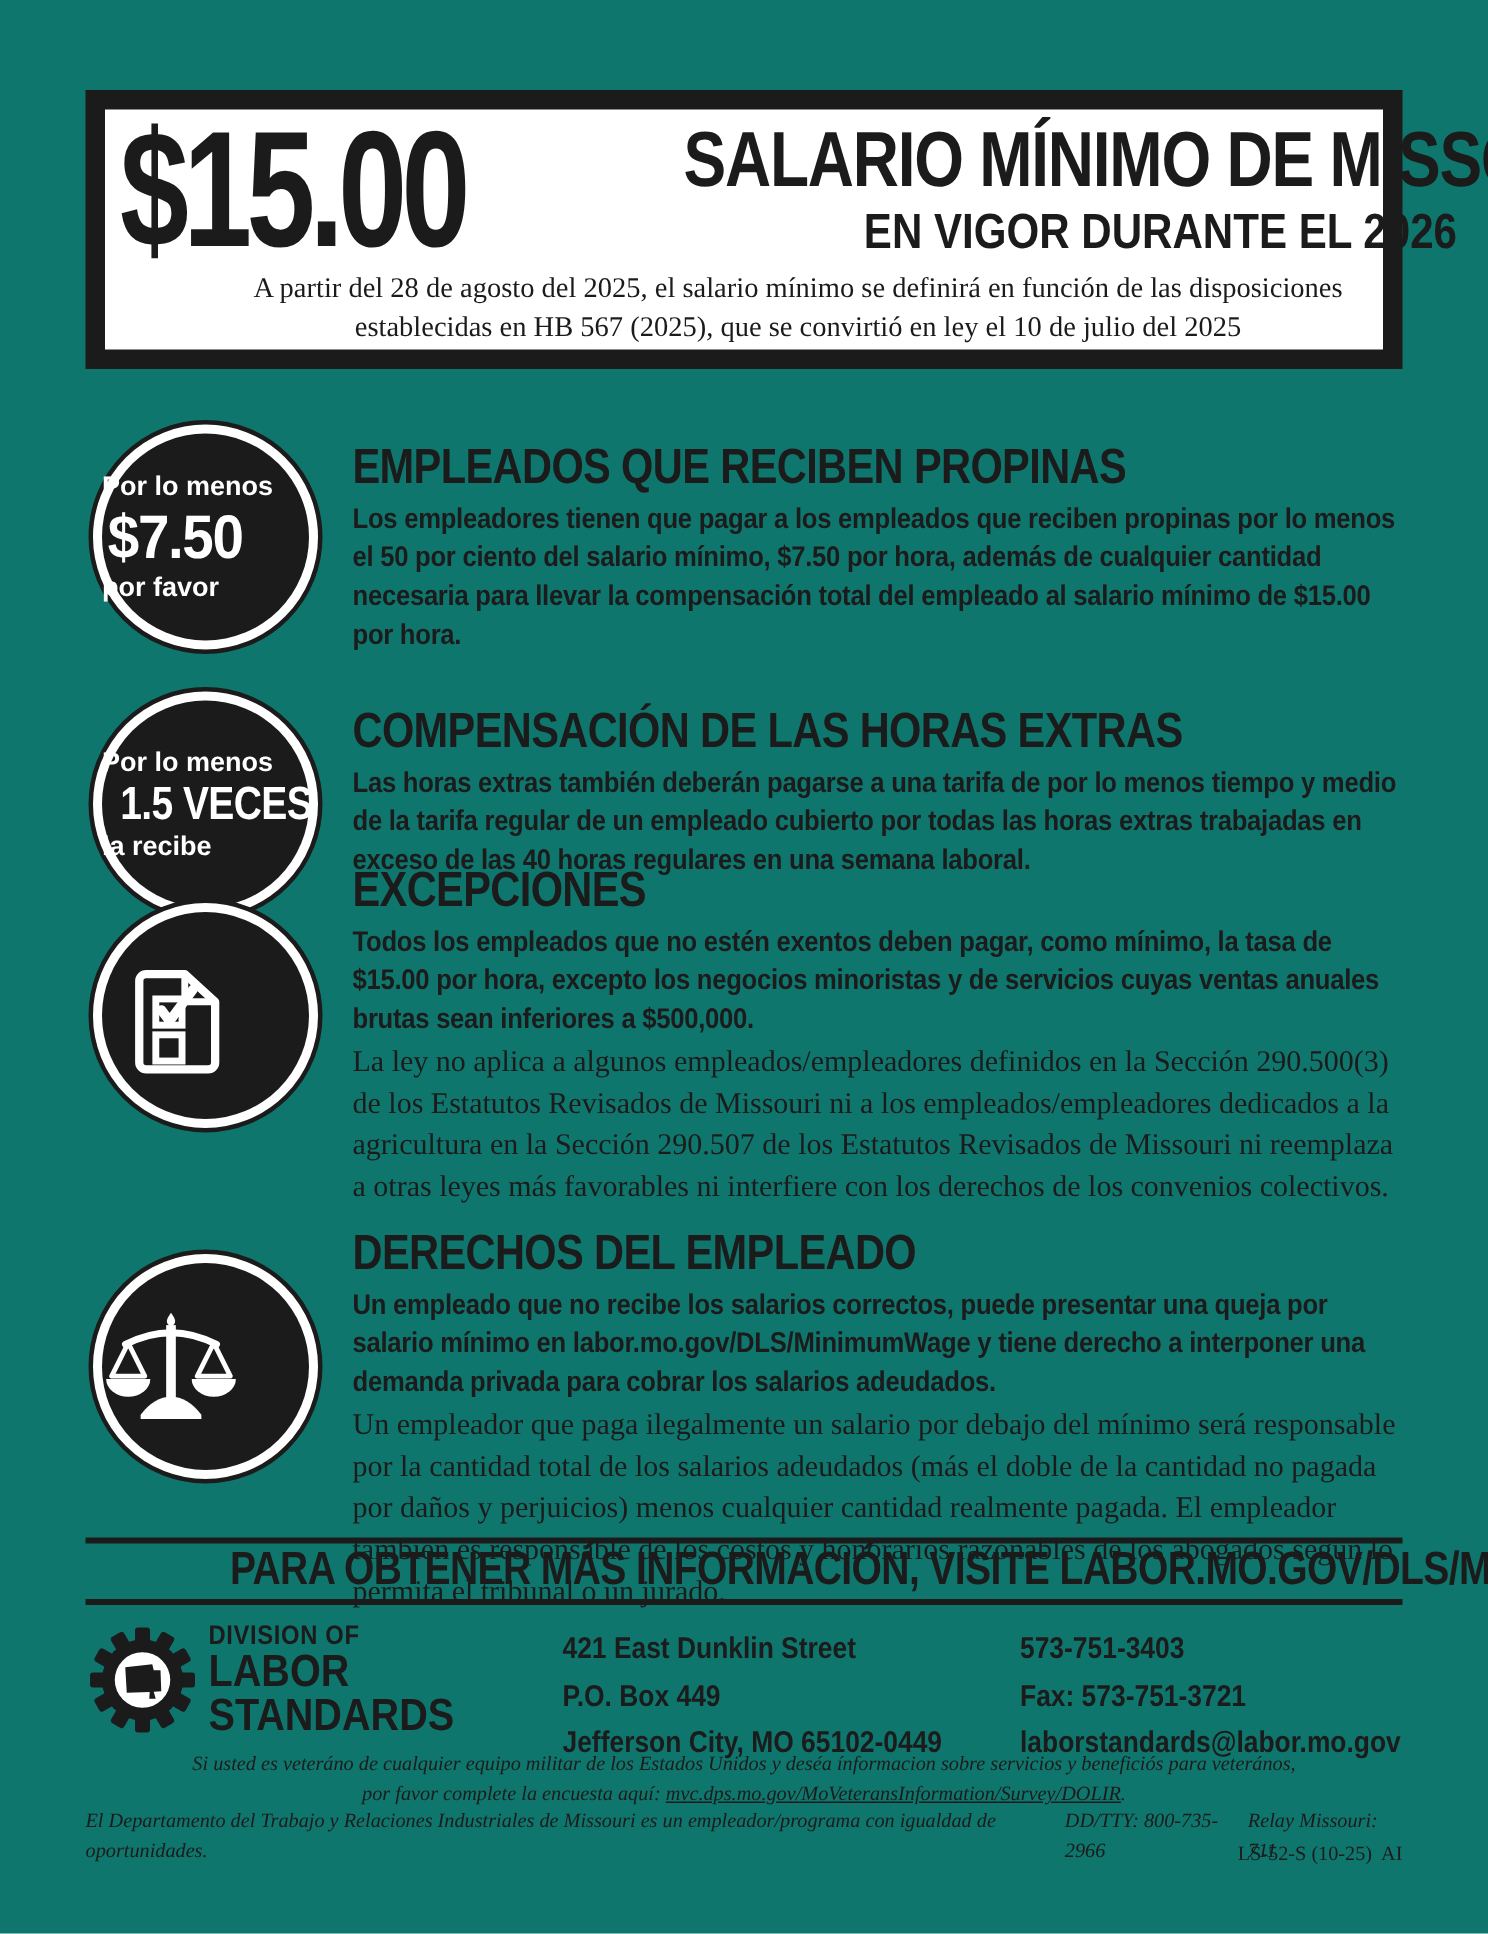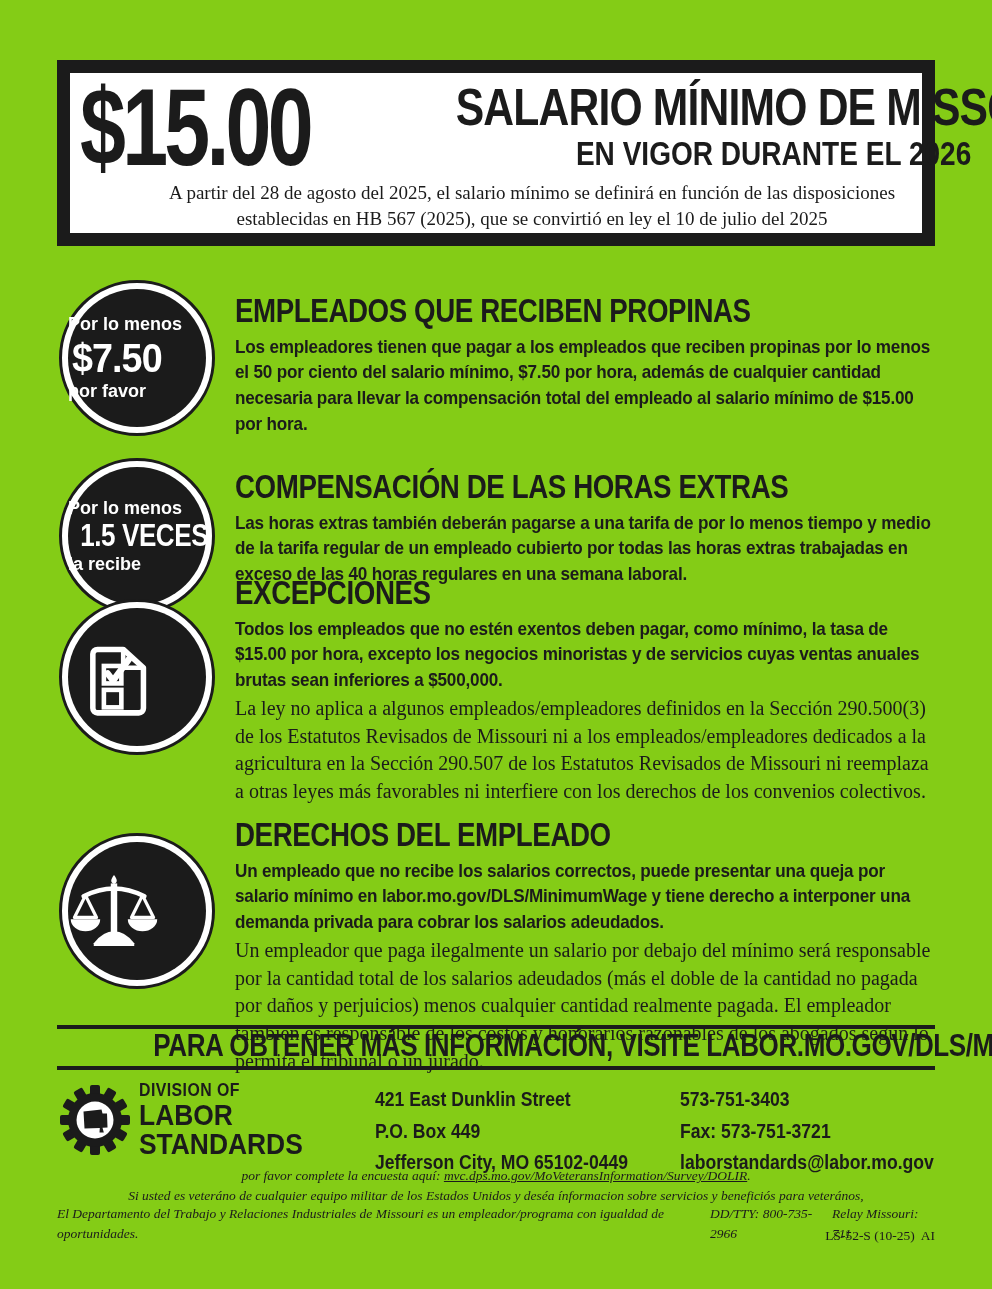--- a/index.html
+++ b/index.html
@@ -1,16 +1,16 @@
 <!DOCTYPE html>
 <html><head>
 <meta charset="utf-8">
 <style>
   html,body{margin:0;padding:0;background:#e8e8e8;}
-  .page{position:relative;width:992px;height:1289px;background:#84cc16;margin:0 auto;
+  .page{position:relative;width:992px;height:1289px;background:#0f766e;margin:0 auto;
         font-family:"Liberation Sans",sans-serif;color:#1b1b1b;overflow:hidden;}
 
   
   .header-box{position:absolute;left:57px;top:60px;width:878px;height:186px;
               background:#1b1b1b;padding:13px;box-sizing:border-box;}
   .header-inner{background:#ffffff;width:100%;height:100%;display:flex;flex-direction:column;box-sizing:border-box;}
   .header-top{display:flex;width:100%;align-items:flex-start;}
   .amount{font-size:110px;font-weight:700;line-height:0.95;letter-spacing:-5px;
           transform:scaleX(0.75);transform-origin:left top;margin:2px 0 0 10px;white-space:nowrap;}
   .header-titles{flex:1;display:flex;flex-direction:column;align-items:center;margin-top:8px;}
@@ -207,22 +207,22 @@
       <div>Jefferson City, MO 65102-0449</div>
     </div>
     <div class="contact-col">
       <div>573-751-3403</div>
       <div>Fax: 573-751-3721</div>
       <div>laborstandards@labor.mo.gov</div>
     </div>
   </div>
 
   <div class="fine center">
+    <div>Si usted es veteráno de cualquier equipo militar de los Estados Unidos y deséa ínformacion sobre servicios y beneficiós para veterános,</div>
     <div><span>por favor complete la encuesta aquí: </span><span class="survey-link">mvc.dps.mo.gov/MoVeteransInformation/Survey/DOLIR</span><span>.</span></div>
-    <div>Si usted es veteráno de cualquier equipo militar de los Estados Unidos y deséa ínformacion sobre servicios y beneficiós para veterános,</div>
   </div>
   <div class="fine bottom">
     <span>El Departamento del Trabajo y Relaciones Industriales de Missouri es un empleador/programa con igualdad de oportunidades.</span>
     <span>DD/TTY: 800-735-2966</span>
     <span>Relay Missouri: 711</span>
   </div>
   <div class="form-number">LS-52-S (10-25)  AI</div>
 
 </div>
 

